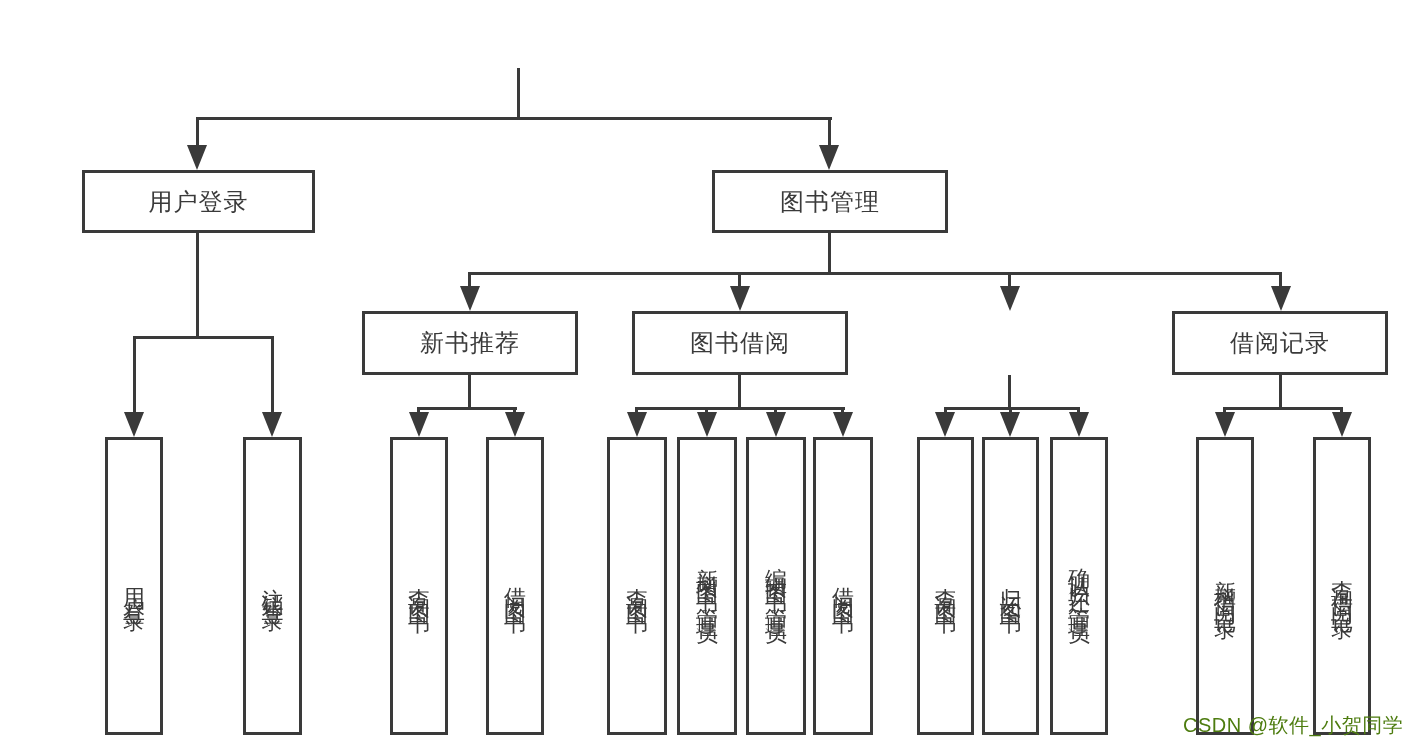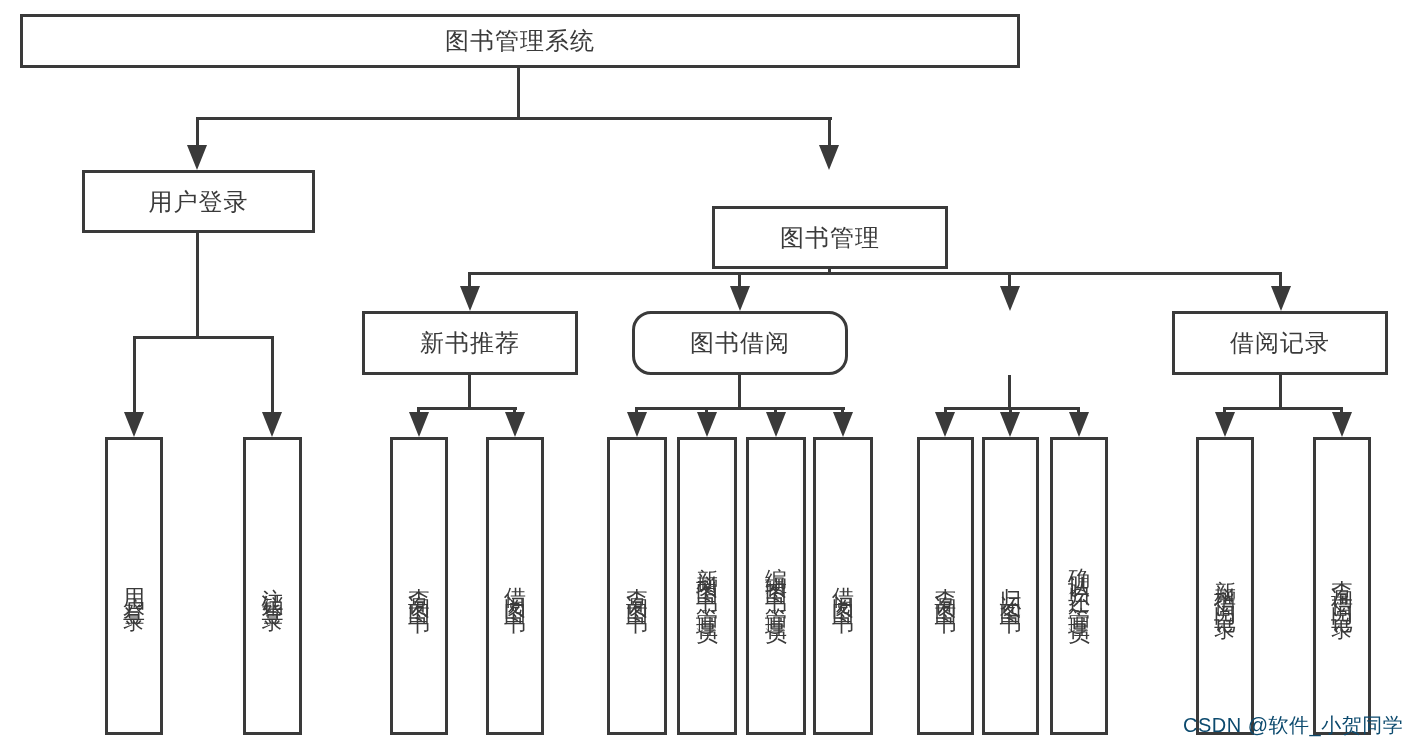--- a/index.html
+++ b/index.html
@@ -45,45 +45,42 @@
     border-right: 10px solid transparent;
     border-top: 25px solid #3a3a3a;
     z-index: 1;
   }
   .watermark {
     position: absolute;
     left: 1183px;
     top: 712px;
     font-size: 20px;
     letter-spacing: 0.5px;
-    color: #0c4a6e;
+    color: #4d7c0f;
     z-index: 3;
     white-space: nowrap;
   }
 </style>
 </head>
 <body>
 
 <div class="canvas">
 
-  <div class="node" style="left:20px; top:14px; width:1000px; height:54px;">
-    <span>图书管理系统</span>
-  </div>
 
   <div class="v" style="left:517px; top:68px; height:50px;"></div>
   <div class="h" style="left:196px; top:117px; width:636px;"></div>
   <div class="v" style="left:196px; top:117px; height:32px;"></div>
   <div class="ah" style="left:187px; top:145px;"></div>
   <div class="v" style="left:828px; top:117px; height:32px;"></div>
   <div class="ah" style="left:819px; top:145px;"></div>
 
   <div class="node" style="left:82px; top:170px; width:233px; height:63px;">
     <span>用户登录</span>
   </div>
-  <div class="node" style="left:712px; top:170px; width:236px; height:63px;margin-top:36px;">
+  <div class="node" style="left:712px; top:170px; width:236px; height:63px;">
     <span>图书管理</span>
   </div>
 
   <div class="v" style="left:196px; top:233px; height:106px;"></div>
   <div class="h" style="left:133px; top:336px; width:141px;"></div>
   <div class="v" style="left:133px; top:336px; height:78px;"></div>
   <div class="ah" style="left:124px; top:412px;"></div>
   <div class="v" style="left:271px; top:336px; height:78px;"></div>
   <div class="ah" style="left:262px; top:412px;"></div>
 
@@ -94,21 +91,21 @@
   <div class="v" style="left:738px; top:272px; height:18px;"></div>
   <div class="ah" style="left:730px; top:286px;"></div>
   <div class="v" style="left:1008px; top:272px; height:18px;"></div>
   <div class="ah" style="left:1000px; top:286px;"></div>
   <div class="v" style="left:1279px; top:272px; height:18px;"></div>
   <div class="ah" style="left:1271px; top:286px;"></div>
 
   <div class="node" style="left:362px; top:311px; width:216px; height:64px;text-align:right;">
     <span>新书推荐</span>
   </div>
-  <div class="node" style="left:632px; top:311px; width:216px; height:64px;border-radius:19px;">
+  <div class="node" style="left:632px; top:311px; width:216px; height:64px;">
     <span>图书借阅</span>
   </div>
   <div class="node" style="left:1172px; top:311px; width:216px; height:64px;">
     <span>借阅记录</span>
   </div>
 
   <div class="v" style="left:468px; top:375px; height:35px;"></div>
   <div class="h" style="left:418px; top:407px; width:99px;"></div>
   <div class="v" style="left:417px; top:407px; height:8px;"></div>
   <div class="ah" style="left:409px; top:412px;"></div>

